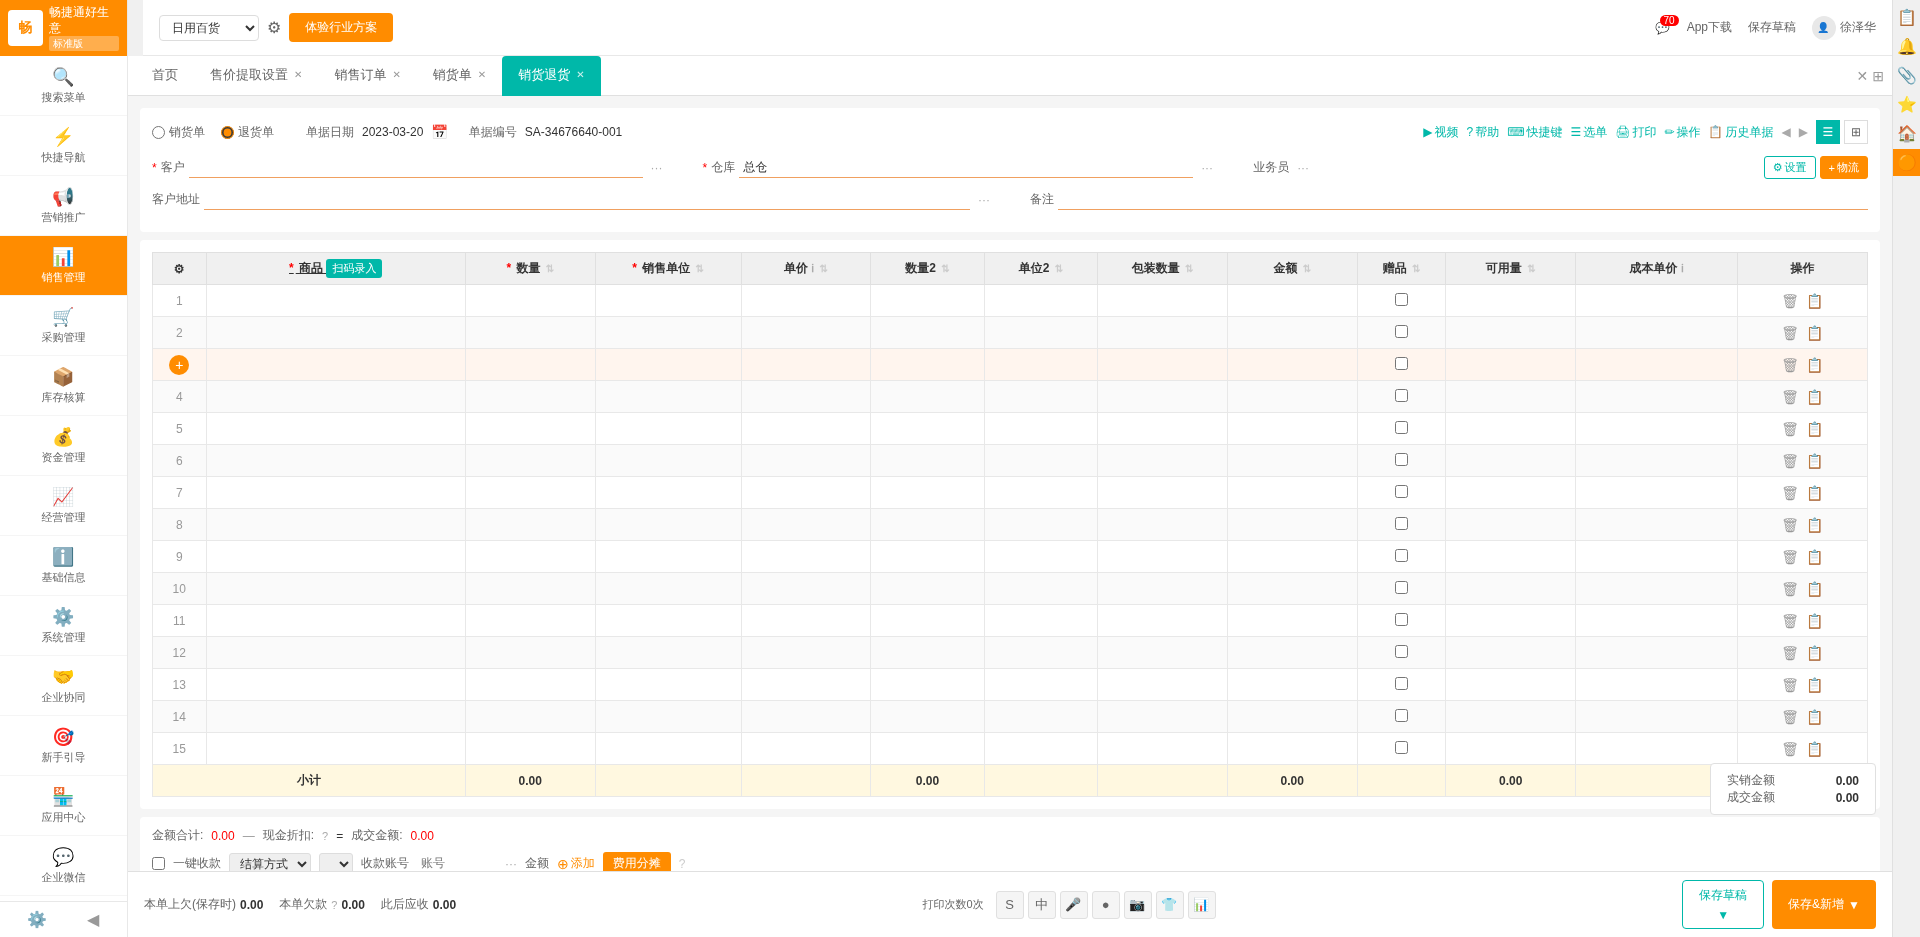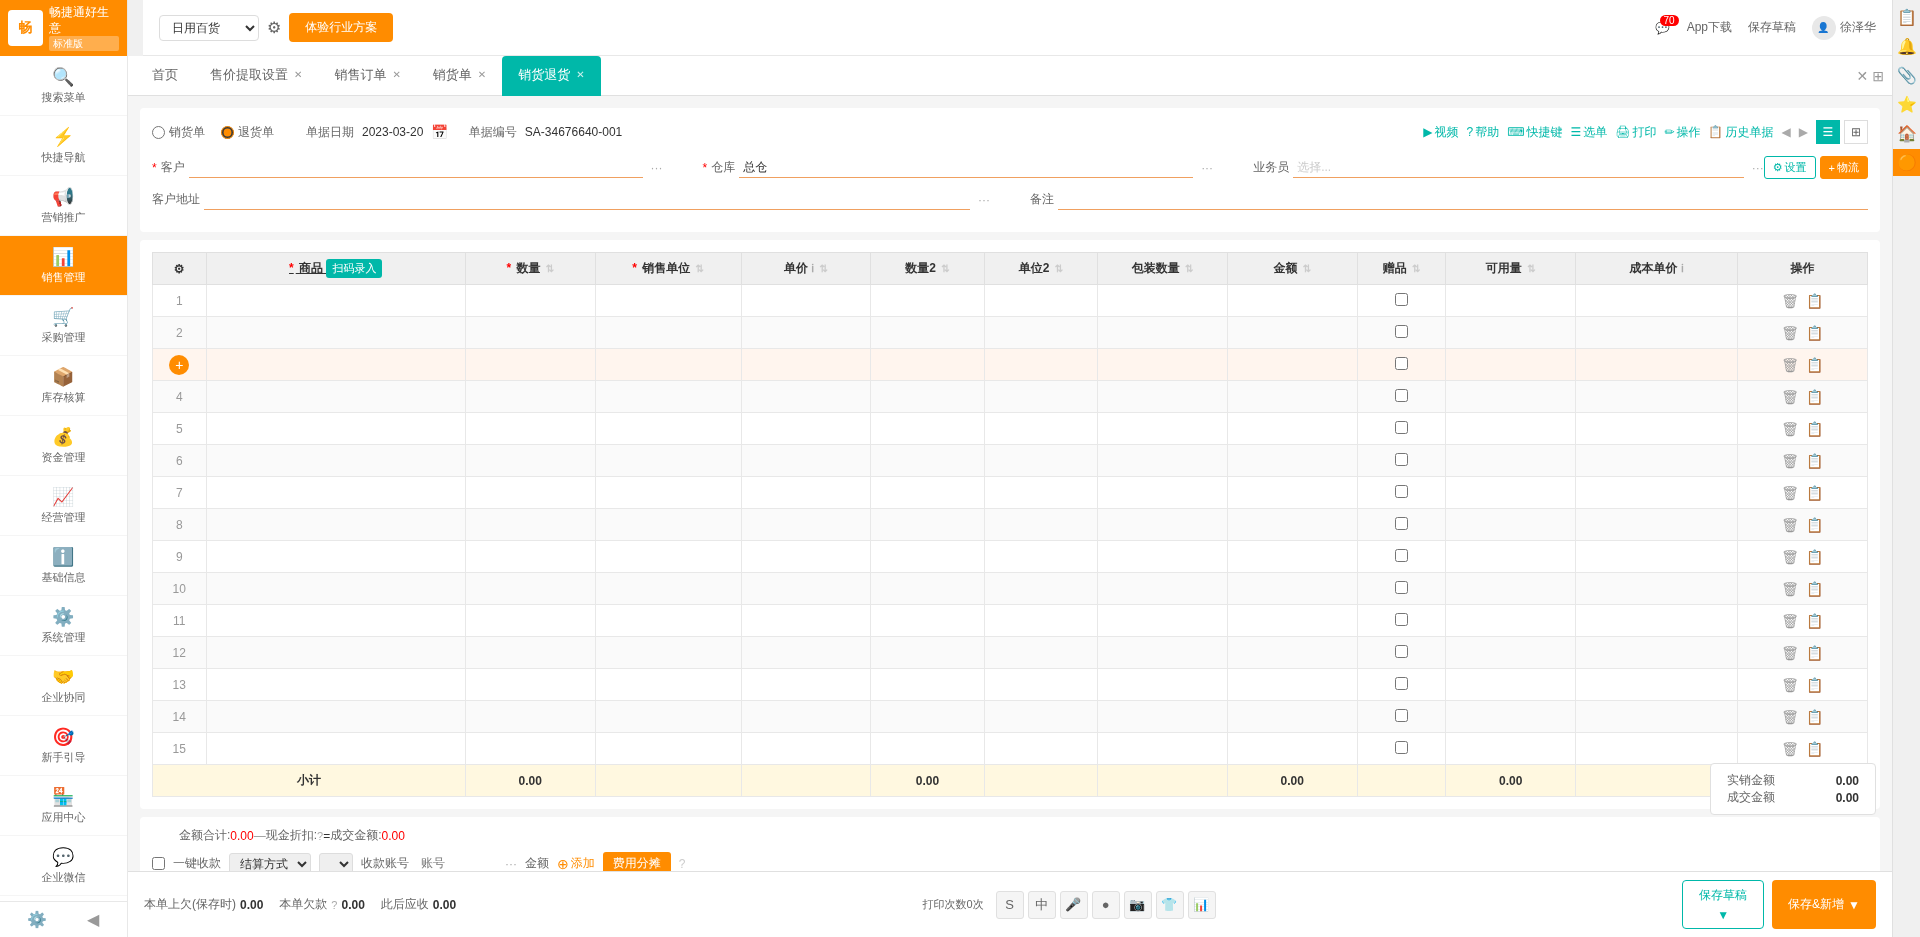--- a/index.html
+++ b/index.html
@@ -88,21 +88,21 @@
     .scan-btn { background: #00b8a9; color: #fff; padding: 2px 6px; border-radius: 3px; font-size: 11px; cursor: pointer; border: none; }
     .add-row-btn { width: 20px; height: 20px; background: #ff8c00; color: #fff; border-radius: 50%; display: flex; align-items: center; justify-content: center; cursor: pointer; font-size: 14px; margin: 0 auto; }
     .checkbox-cell input[type=checkbox] { accent-color: #00b8a9; }
     .action-btn { background: none; border: none; cursor: pointer; font-size: 14px; color: #999; padding: 2px; }
     .sort-icon { font-size: 10px; color: #ccc; cursor: pointer; margin-left: 2px; }
     .total-row td { background: #fff8e0 !important; font-weight: bold; color: #333; }
     .total-label { text-align: center; }
 
     
     .footer-card { background: #fff; border-radius: 4px; padding: 10px 12px; }
-    .footer-row1 { display: flex; align-items: center; font-size: 12px; color: #333; margin-bottom: 8px; margin-left: 27px; }
+    .footer-row1 { display: flex; align-items: center; gap: 8px; font-size: 12px; color: #333; margin-bottom: 8px; }
     .footer-amount { color: #f00; }
     .footer-dash { color: #999; }
     .footer-row2 { display: flex; align-items: center; gap: 8px; font-size: 12px; color: #666; }
     .footer-row2 input[type=checkbox] { accent-color: #00b8a9; }
     .footer-select { border: 1px solid #ddd; border-radius: 3px; padding: 2px 6px; font-size: 12px; color: #333; }
     .footer-input { border: none; border-bottom: 1px solid #ddd; padding: 2px 4px; font-size: 12px; width: 80px; }
     .footer-dots { color: #aaa; cursor: pointer; }
     .add-btn { background: none; border: none; color: #ff8c00; cursor: pointer; font-size: 12px; display: flex; align-items: center; gap: 2px; }
     .split-btn { background: #ff8c00; color: #fff; border: none; padding: 3px 10px; border-radius: 3px; font-size: 12px; cursor: pointer; }
     .help-icon { color: #ccc; cursor: pointer; font-size: 12px; }
@@ -304,21 +304,20 @@
           <span class="form-dots">···</span>
         </div>
         <div class="form-field" style="margin-left:40px;">
           <span class="form-label">*</span>
           <span class="form-label-normal">仓库</span>
           <input class="form-input" type="text" value="总仓" style="min-width: 150px;">
           <span class="form-dots">···</span>
         </div>
         <div class="form-field" style="margin-left:40px;">
           <span class="form-label-normal">业务员</span>
-          <input class="form-input" type="text" style="min-width: 180px;" placeholder="选择...">
           <span class="form-dots">···</span>
         </div>
         <div class="form-settings-btns">
           <button class="form-setting-btn">⚙ <span>设置</span></button>
           <button class="form-setting-btn orange">+ <span>物流</span></button>
         </div>
       </div>
       <div class="form-row">
         <div class="form-field">
           <span class="form-label-normal">客户地址</span>

